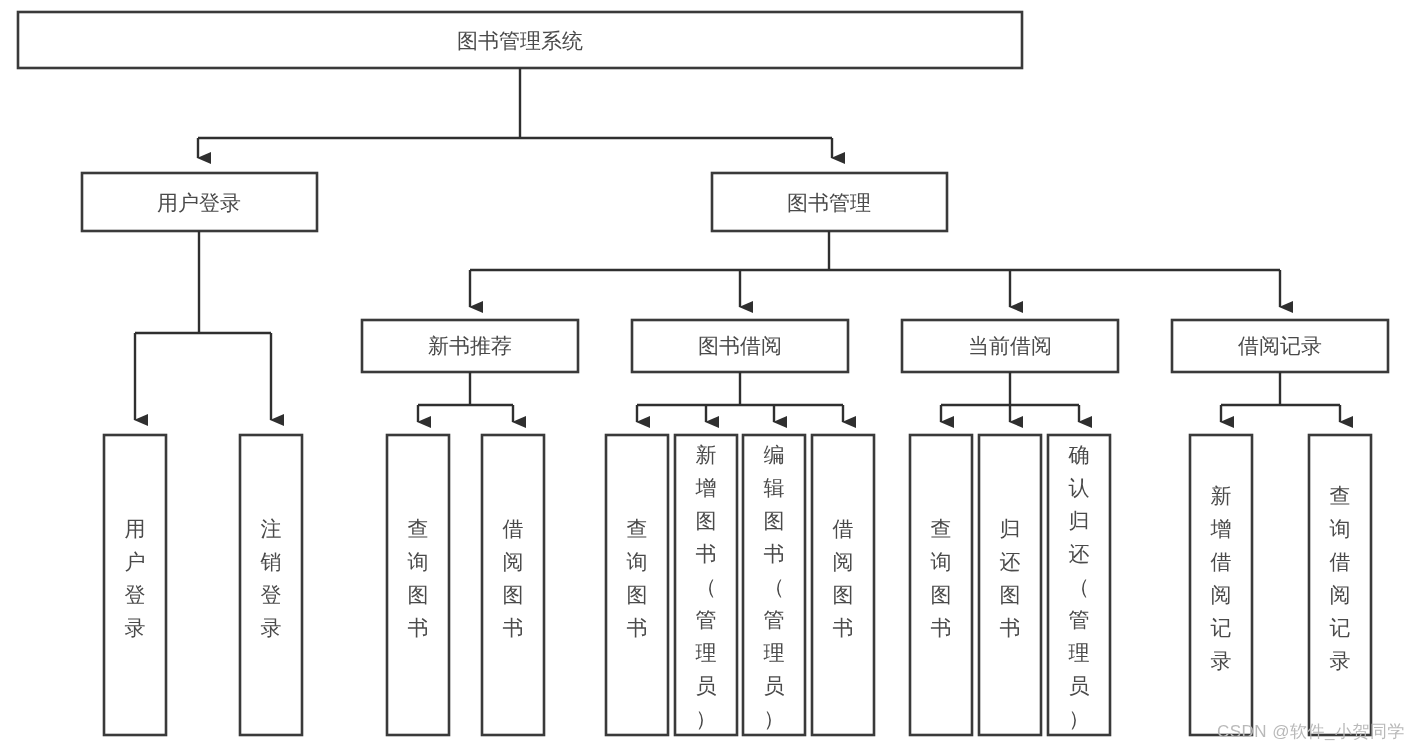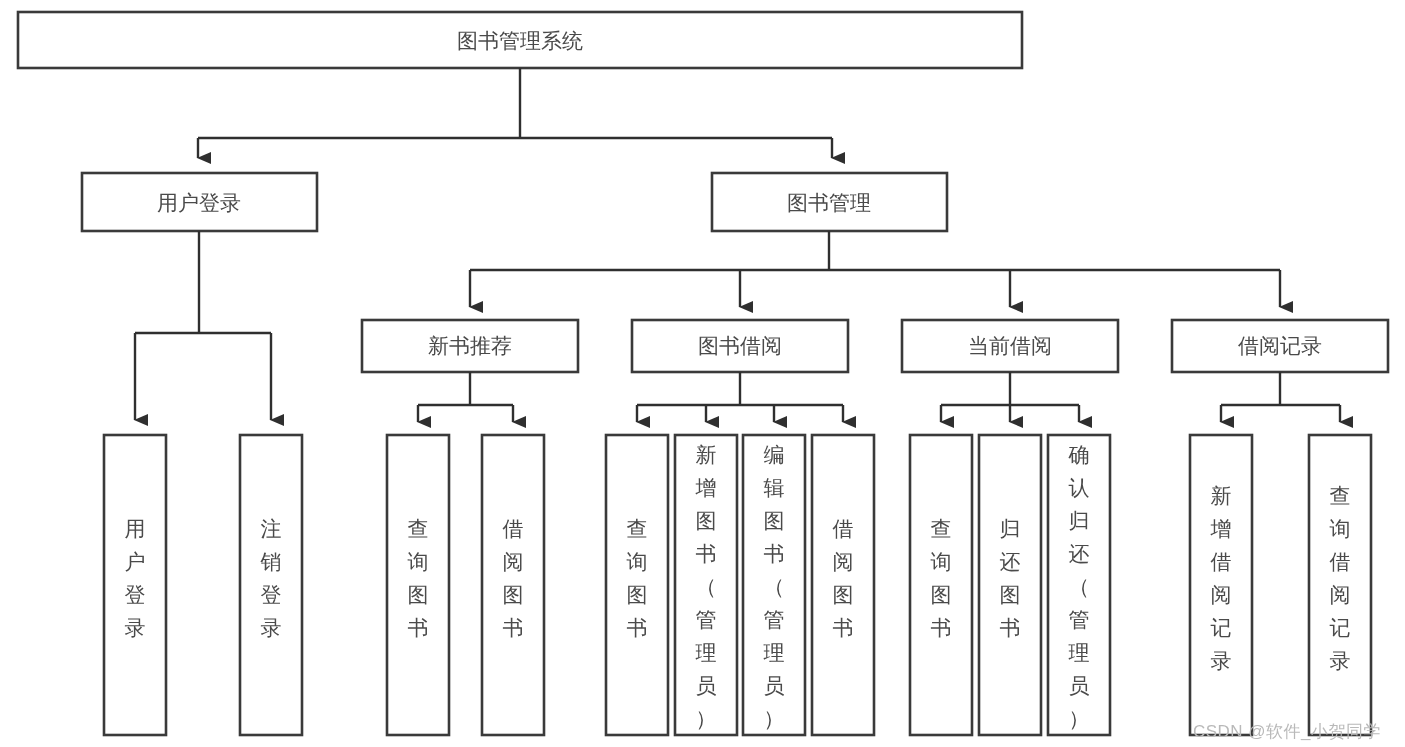--- a/index.html
+++ b/index.html
@@ -4,21 +4,21 @@
 <style>
   html,body{margin:0;padding:0;background:#ffffff;}
   body{width:1405px;height:747px;font-family:"Liberation Sans","DejaVu Sans",sans-serif;overflow:hidden;}
   #stage{position:relative;width:1405px;height:747px;background:#fff;}
   svg#diagram{position:absolute;left:0;top:0;width:1405px;height:747px;}
   .node-box{fill:#ffffff;stroke:#3a3a3a;stroke-width:2.6;}
   .node-label{fill:#4a4a4a;font-family:"Liberation Sans","DejaVu Sans",sans-serif;font-size:21px;text-anchor:middle;dominant-baseline:middle;}
   .node-label-v{fill:#4a4a4a;font-family:"Liberation Sans","DejaVu Sans",sans-serif;font-size:21px;text-anchor:middle;}
   .edge{stroke:#2f2f2f;stroke-width:2.4;fill:none;}
   .arrowhead{fill:#2f2f2f;stroke:none;}
-  .watermark{position:absolute;right:24px;bottom:4px;color:#b9b9b9;font-size:17px;
+  .watermark{position:absolute;right:0;bottom:4px;color:#b9b9b9;font-size:17px;
              font-family:"Liberation Sans","DejaVu Sans",sans-serif;white-space:nowrap;letter-spacing:.5px;}
 </style>
 </head>
 <body>
 
 <div id="stage">
 
   <svg id="diagram" viewBox="0 0 1405 747">
     <defs>
       <marker id="arrow" viewBox="0 0 12 14" refX="6" refY="13" markerWidth="12" markerHeight="14" orient="auto-start-reverse" markerUnits="userSpaceOnUse">

